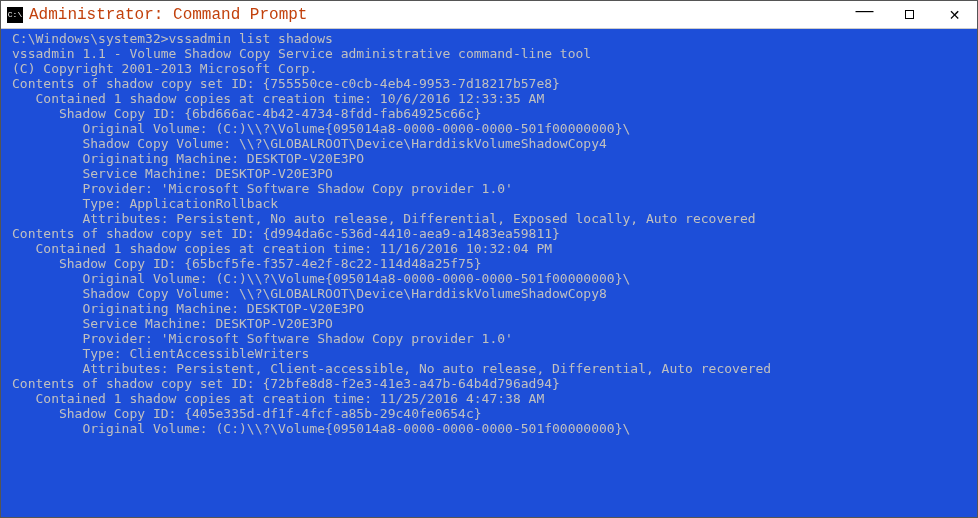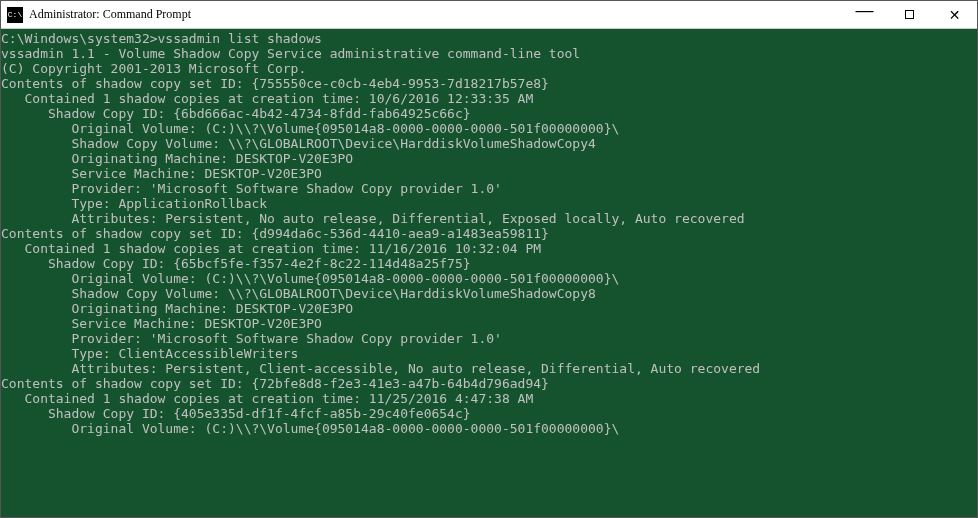--- a/index.html
+++ b/index.html
@@ -32,46 +32,46 @@
       margin-right: 6px;
       background: #000;
       display: flex;
       align-items: center;
       justify-content: center;
       font-size: 8px;
       color: #fff;
     }
     .titlebar-title {
       flex: 1;
-      font-family: Liberation Serif, serif;
-      font-size: 12px;
-      color: #000000;
+      font-family: Liberation Mono, monospace;
+      font-size: 16px;
+      color: #c2410c;
     }
     .titlebar-controls {
       display: flex;
       height: 100%;
     }
     .titlebar-btn {
       width: 45px;
       height: 100%;
       display: flex;
       align-items: center;
       justify-content: center;
       font-family: "Segoe UI", sans-serif;
       font-size: 14px;
       color: #000;
       cursor: pointer;
     }
     .terminal {
       flex: 1;
-      background: #14532d;
+      background: #1d4ed8;
       color: #c0c0c0;
       font-size: 13px;
       line-height: 15px;
-      padding: 2px 0 0 0;
+      padding: 2px 0 0 11px;
       overflow: hidden;
       white-space: pre;
       font-family: Consolas, "Lucida Console", monospace;
     }
     .terminal-line {
       white-space: pre;
     }
     .min-icon { font-size: 18px; position: relative; top: -4px; }
     .max-icon { font-size: 10px; border: 1px solid #000; width: 9px; height: 9px; display: inline-block; }
     .close-icon { font-size: 14px; }

